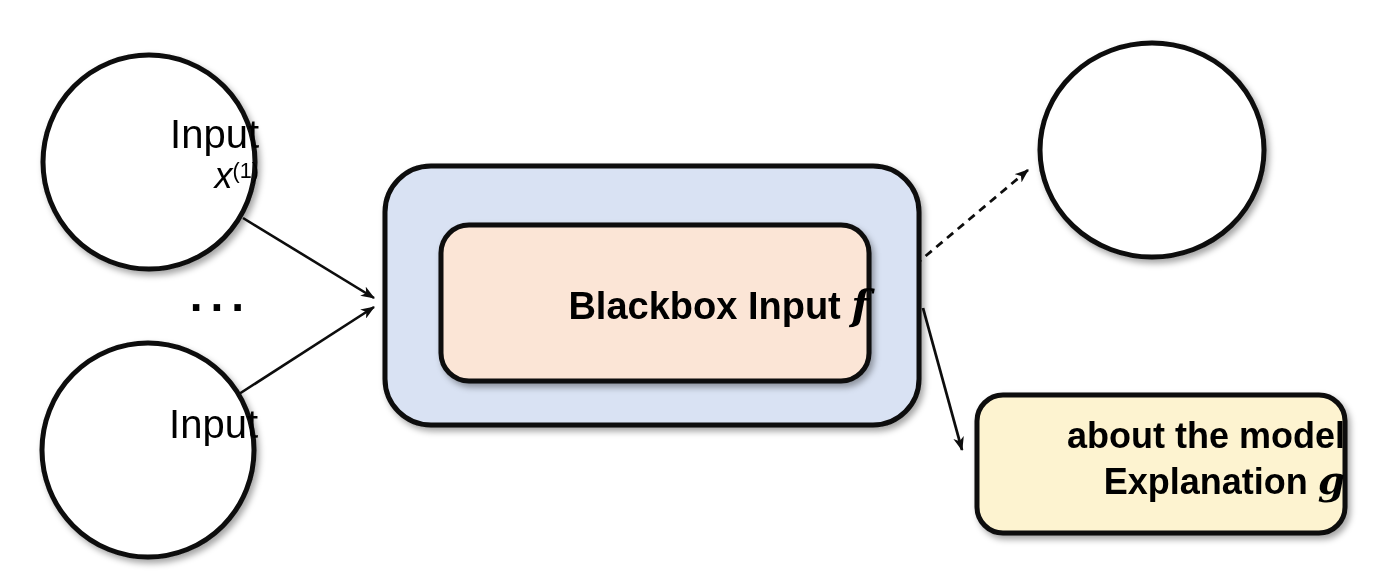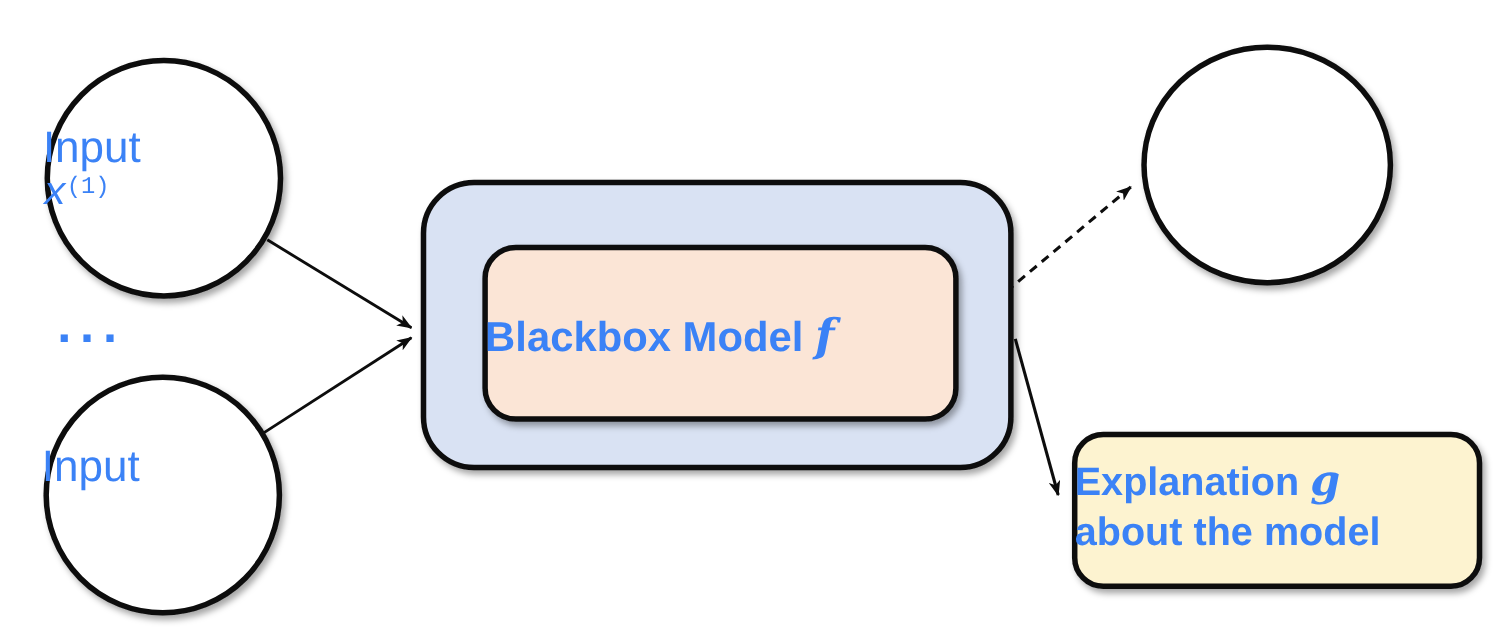--- a/index.html
+++ b/index.html
@@ -7,27 +7,27 @@
     position: relative;
     width: 1374px;
     height: 581px;
     background: #ffffff;
     overflow: hidden;
     font-family: "Liberation Sans", sans-serif;
     color: #141414;
   }
   #shapes { position: absolute; inset: 0; }
 
-  .node-label { position: absolute; text-align: left; color: #3b82f6; }
+  .node-label { position: absolute; text-align: right; color: #000000; }
   .node-title {
     font-family: "Liberation Sans", sans-serif;
     font-size: 40px; font-weight: 400; line-height: 1.05;
   }
   .math-line {
-    font-family: Liberation Mono, monospace;
+    font-family: Liberation Sans, sans-serif;
     font-size: 36px; font-style: italic; line-height: 1.15;
   }
   .math-line sup {
     font-size: 0.60em; font-style: normal;
     position: relative; top: 0.15em; letter-spacing: 0;
   }
   .ybar { text-decoration: overline; }
   .out-math { font-size: 32px; margin-top: 2px; }
   .out-math .bracket { font-style: normal; font-weight: 500; }
   .out-math .mid-dots { font-style: normal; font-weight: 700; margin: 0 6px; letter-spacing: 2px; }
@@ -78,21 +78,21 @@
     <div class="node-title">Input</div>
     <div class="math-line"><span>x</span><sup>(1)</sup></div>
   </div>
 
   <div class="node-label ellipsis-label" style="left:52px; top:272px; width:200px;">...</div>
 
   <div class="node-label" style="left:38px; top:403px; width:220px;">
     <div class="node-title">Input</div>
   </div>
 
-  <div class="node-label box-title" style="left:441px; top:280px; width:428px;"><span>Blackbox Model</span>&nbsp;<span class="math-symbol">f</span></div>
+  <div class="node-label box-title" style="left:441px; top:280px; width:428px;"><span>Blackbox Input</span>&nbsp;<span class="math-symbol">f</span></div>
 
 
   <div class="node-label box-title" style="left:977px; top:414px; width:368px; font-size:36px;">
+    <div>about the model</div>
     <div><span>Explanation</span>&nbsp;<span class="math-symbol">g</span></div>
-    <div>about the model</div>
   </div>
 
 </div>
 
 </body></html>

